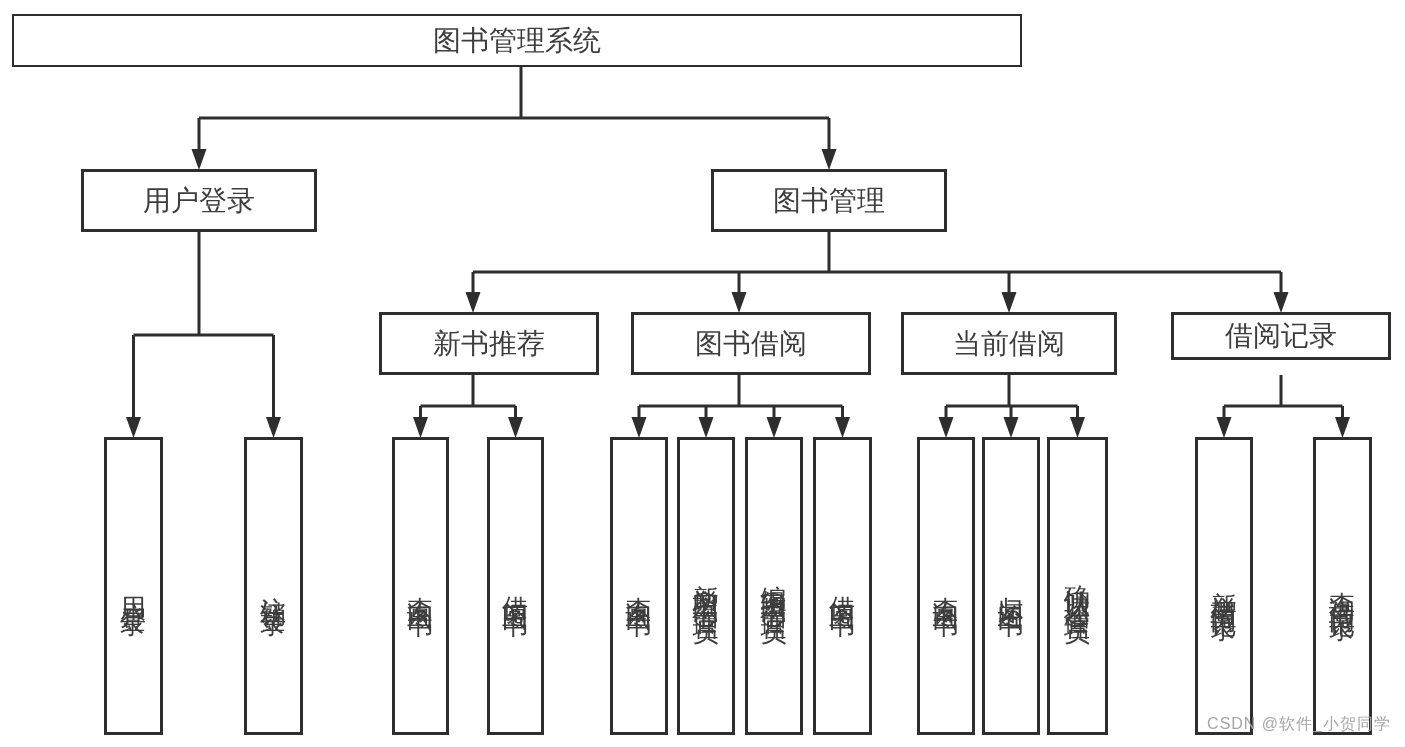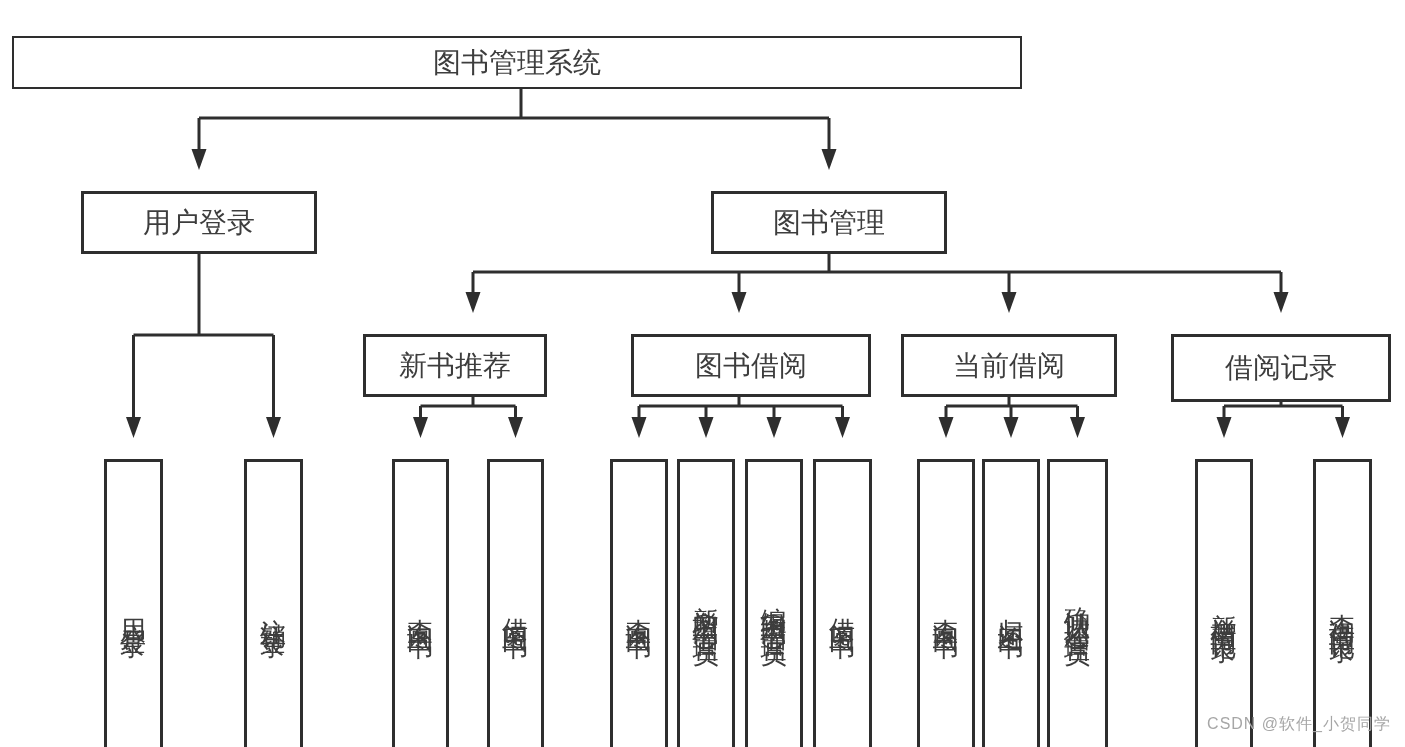--- a/index.html
+++ b/index.html
@@ -26,21 +26,20 @@
   .box {
     position: absolute;
     background: #ffffff;
     border: 3px solid #2e2e2e;
     box-sizing: border-box;
     display: flex;
     align-items: center;
     justify-content: center;
     color: #3d3d3d;
     z-index: 2;
-    margin-top: 22px;
   }
   .hbox { font-size: 28px; }
   .root-box { border-width: 2px; }
   .leaf { font-size: 26px; }
   .vtext {
     writing-mode: vertical-rl;
     text-orientation: mixed;
     letter-spacing: 5px;
     line-height: 1;
     white-space: nowrap;
@@ -104,30 +103,30 @@
     <span>图书管理系统</span>
   </div>
 
   <div class="box hbox" style="left:81px; top:169px; width:236px; height:63px;">
     <span>用户登录</span>
   </div>
   <div class="box hbox" style="left:711px; top:169px; width:236px; height:63px;">
     <span>图书管理</span>
   </div>
 
-  <div class="box hbox" style="left:363px; top:312px; width:184px; height:63px;">
+  <div class="box hbox" style="left:379px; top:312px; width:220px; height:63px;">
     <span>新书推荐</span>
   </div>
   <div class="box hbox" style="left:631px; top:312px; width:240px; height:63px;">
     <span>图书借阅</span>
   </div>
   <div class="box hbox" style="left:901px; top:312px; width:216px; height:63px;text-align:center;">
     <span>当前借阅</span>
   </div>
-  <div class="box hbox" style="left:1171px; top:312px; width:220px; height:68px;">
+  <div class="box hbox" style="left:1171px; top:312px; width:220px; height:48px;">
     <span>借阅记录</span>
   </div>
 
   <div class="box leaf" style="left:104px; top:437px; width:59px; height:298px;">
     <span class="vtext">用户登录</span>
   </div>
   <div class="box leaf" style="left:244px; top:437px; width:59px; height:298px;">
     <span class="vtext">注销登录</span>
   </div>
 

